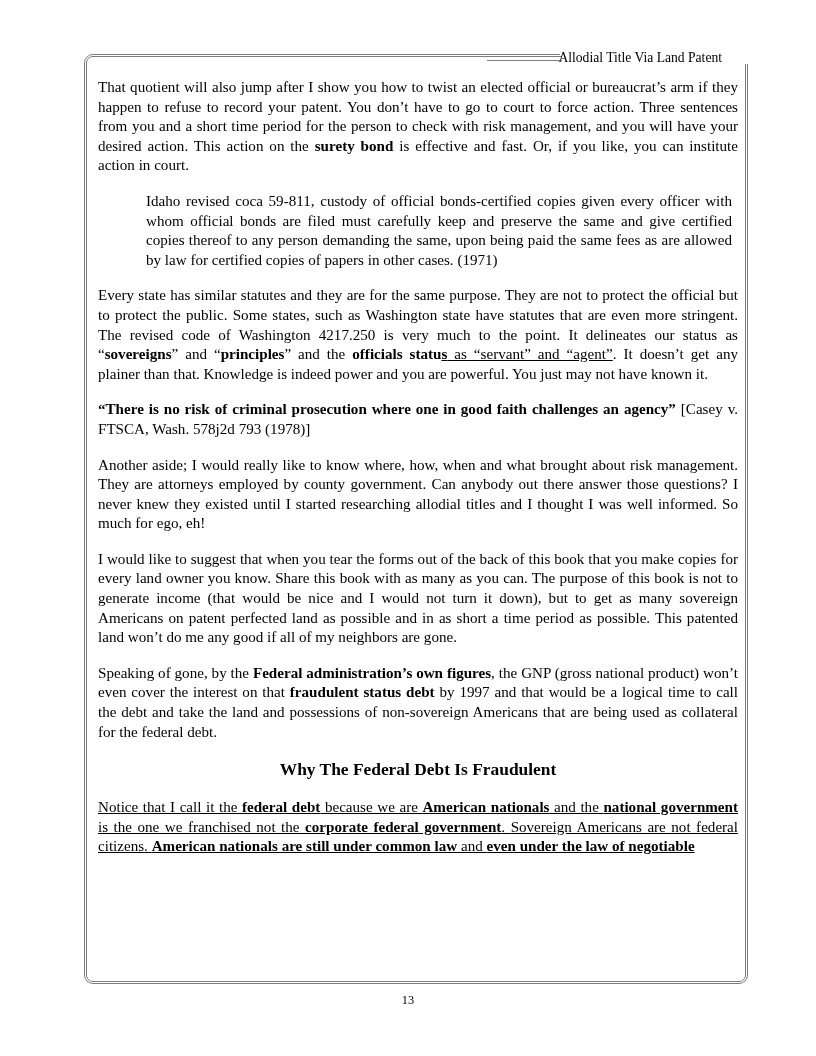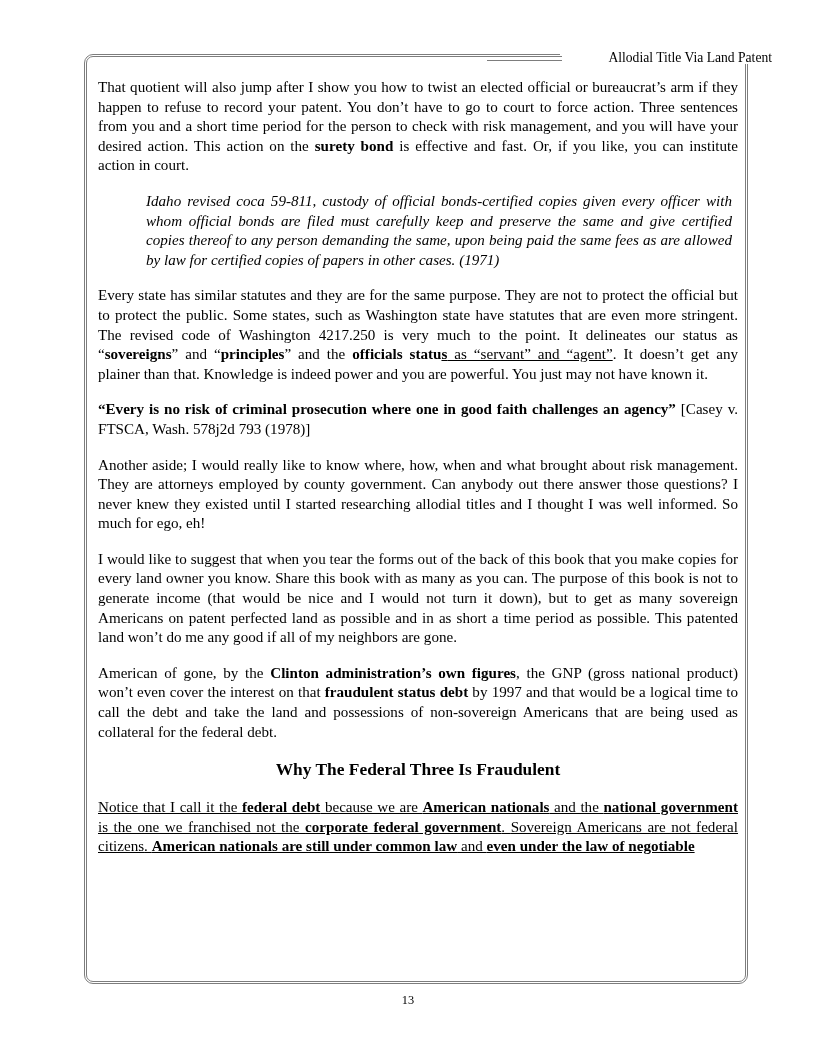--- a/index.html
+++ b/index.html
@@ -54,21 +54,21 @@
   #header-mask {
     position: absolute;
     left: 560px;
     top: 48px;
     width: 192px;
     height: 16px;
     background: #ffffff;
   }
   #running-header {
     position: absolute;
-    left: 586px;
+    left: 536px;
     top: 50px;
     width: 186px;
     text-align: right;
     font-size: 13.6px;
     line-height: 15px;
     white-space: nowrap;
     color: #000000;
   }
   
   #header-rule {
@@ -84,21 +84,20 @@
   p {
     margin: 0 0 0 0;
     text-align: justify;
     text-justify: inter-word;
   }
   .body-para {
     margin-bottom: 16px;
   }
   .blockquote {
     margin: 0 6px 16px 48px;
-    font-style: italic;
     text-align: justify;
   }
   .cite-line {
     margin: 0 0 16px 48px;
     font-style: italic;
     text-align: left;
   }
   .section-heading {
     text-align: center;
     font-weight: bold;
@@ -148,36 +147,36 @@
     <p class="blockquote">
       <span>Idaho revised coca 59-811, custody of official bonds-certified copies given every officer with whom official bonds are filed must carefully keep and preserve the same and give certified copies thereof to any person demanding the same, upon being paid the same fees as are allowed by law for certified copies of papers in other cases. (1971)</span>
     </p>
 
     <p class="body-para">
       <span>Every state has similar statutes and they are for the same purpose. They are not to protect the official but to protect the public. Some states, such as Washington state have statutes that are even more stringent. The revised code of Washington 4217.250 is very much to the point. It delineates our status as “</span><b>sovereigns</b><span>” and “</span><b>principles</b><span>” and the </span><b>officials statu</b><b><u>s</u></b><u> as “servant” and “agent”</u><span>. It doesn’t get any plainer than that. Knowledge is indeed power and you are powerful. You just may not have known it.</span>
     </p>
 
 
     <p class="body-para">
-      <b>“Every is no risk of criminal prosecution where one in good faith challenges an agency”</b><span> [Casey v. FTSCA, Wash. 578j2d 793 (1978)]</span>
+      <b>“There is no risk of criminal prosecution where one in good faith challenges an agency”</b><span> [Casey v. FTSCA, Wash. 578j2d 793 (1978)]</span>
     </p>
 
     <p class="body-para">
       <span>Another aside; I would really like to know where, how, when and what brought about risk management. They are attorneys employed by county government. Can anybody out there answer those questions? I never knew they existed until I started researching allodial titles and I thought I was well informed. So much for ego, eh!</span>
     </p>
 
     <p class="body-para">
       <span>I would like to suggest that when you tear the forms out of the back of this book that you make copies for every land owner you know. Share this book with as many as you can. The purpose of this book is not to generate income (that would be nice and I would not turn it down), but to get as many sovereign Americans on patent perfected land as possible and in as short a time period as possible. This patented land won’t do me any good if all of my neighbors are gone.</span>
     </p>
 
     <p class="body-para">
-      <span>American of gone, by the </span><b>Clinton administration’s own figures</b><span>, the GNP (gross national product) won’t even cover the interest on that </span><b>fraudulent status debt</b><span> by 1997 and that would be a logical time to call the debt and take the land and possessions of non-sovereign Americans that are being used as collateral for the federal debt.</span>
+      <span>Speaking of gone, by the </span><b>Federal administration’s own figures</b><span>, the GNP (gross national product) won’t even cover the interest on that </span><b>fraudulent status debt</b><span> by 1997 and that would be a logical time to call the debt and take the land and possessions of non-sovereign Americans that are being used as collateral for the federal debt.</span>
     </p>
 
-    <h2 class="section-heading">Why The Federal Three Is Fraudulent</h2>
+    <h2 class="section-heading">Why The Federal Debt Is Fraudulent</h2>
 
     <p class="body-para last-para">
       <span>Notice that I call it the </span><b>federal debt</b><span> because we are </span><b>American nationals</b><span> and the </span><b>national government</b><span> is the one we franchised not the </span><b>corporate federal government</b><span>. </span><u>Sovereign Americans are not federal citizens</u><span>. </span><b>American nationals are still under common law</b><span> and </span><b>even under the law of negotiable</b>
     </p>
 
   </div>
 
   <div id="page-number">13</div>
 
 </div>

